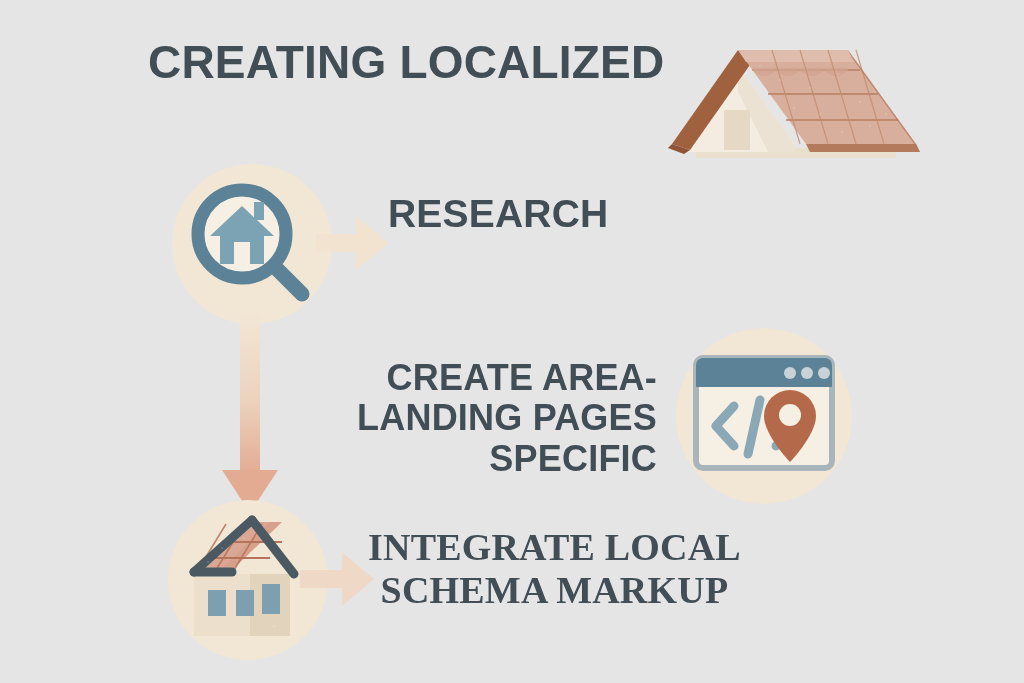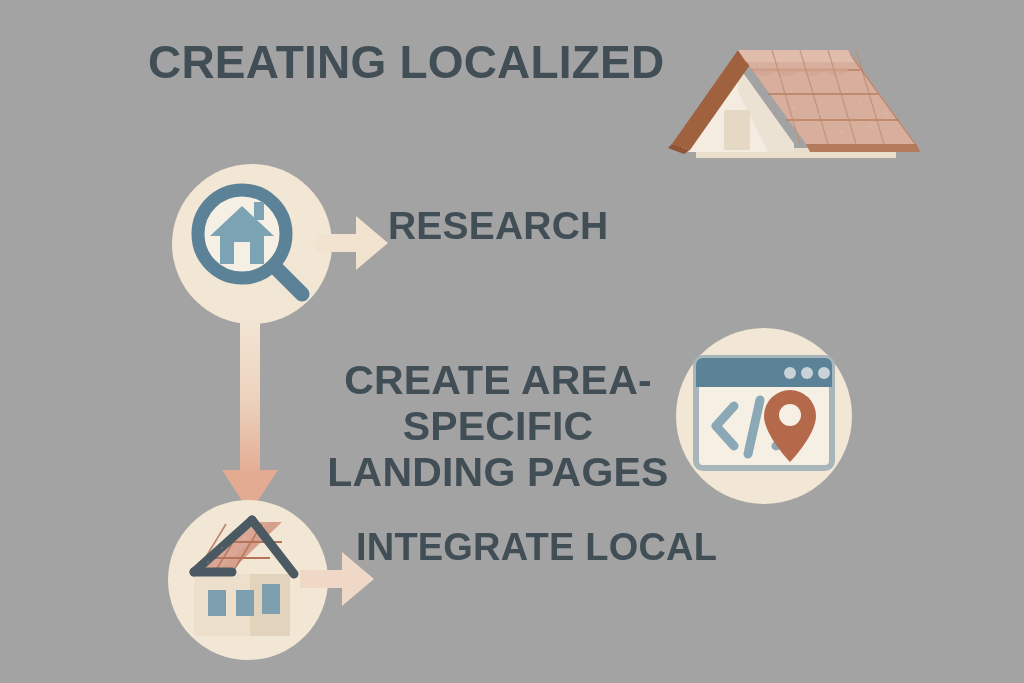--- a/index.html
+++ b/index.html
@@ -12,21 +12,21 @@
     background: #fdf6ec;
     font-family: "Liberation Sans", sans-serif;
     overflow: hidden;
     position: relative;
   }
 
   #infographic {
     position: relative;
     width: 1024px;
     height: 683px;
-    background: #a3a3a3;
+    background: #e5e5e5;
   }
 
   
   .abs { position: absolute; }
 
   
   #title-block {
     left: 148px;
     top: 38px;
     width: 530px;
@@ -47,34 +47,34 @@
     line-height: 1.12;
     letter-spacing: 0.2px;
   }
   .step-text .tline { display: block; white-space: nowrap; }
 
   #step1-text {
     left: 388px;
     top: 192px;
     font-size: 39px;
     text-align: left;
-    margin-top: 12px;
   }
   #step2-text {
-    left: 322px;
+    left: 305px;
     top: 358px;
     width: 352px;
-    font-size: 41px;
-    text-align: center;
+    font-size: 36px;
+    text-align: right;
   }
   #step3-text {
-    left: 356px;
+    left: 368px;
     top: 526px;
     font-size: 38px;
     text-align: center;
+    font-family: Liberation Serif, serif;
   }
 
   
   .circle-bg {
     border-radius: 50%;
     background: #f2e6d5;
   }
   #circle-step1 { left: 172px; top: 164px; width: 160px; height: 160px; }
   #circle-step2 { left: 676px; top: 328px; width: 176px; height: 176px; }
   #circle-step3 { left: 168px; top: 500px; width: 160px; height: 160px; }
@@ -225,22 +225,22 @@
 
       <g>
         <path d="M100 46 a26 26 0 0 1 26 26 c0 19 -26 46 -26 46 c0 0 -26 -27 -26 -46 a26 26 0 0 1 26 -26 Z" fill="#b5694b"></path>
         <circle cx="100" cy="71" r="11" fill="#f6efe3"></circle>
       </g>
     </svg>
   </div>
 
   <div class="abs step-text" id="step2-text">
     <span class="tline">CREATE AREA-</span>
+    <span class="tline">LANDING PAGES</span>
     <span class="tline">SPECIFIC</span>
-    <span class="tline">LANDING PAGES</span>
   </div>
 
   <div class="abs circle-bg" id="circle-step3"></div>
 
   <div class="abs" id="icon-house-roof">
     <svg viewBox="0 0 140 136" width="140" height="136">
 
       <rect x="16" y="62" width="96" height="62" fill="#ece0cc"></rect>
       <rect x="72" y="62" width="40" height="62" fill="#e2d4bc"></rect>
 
@@ -281,15 +281,16 @@
   </div>
 
   <div class="abs arrow-right" id="arrow-3">
     <svg viewBox="0 0 74 62" width="74" height="62">
       <path d="M0 22 L42 22 L42 4 L74 31 L42 58 L42 40 L0 40 Z" fill="#efd9c6"></path>
     </svg>
   </div>
 
   <div class="abs step-text" id="step3-text">
     <span class="tline">INTEGRATE LOCAL</span>
+    <span class="tline">SCHEMA MARKUP</span>
   </div>
 
 </div>
 
 </body></html>

